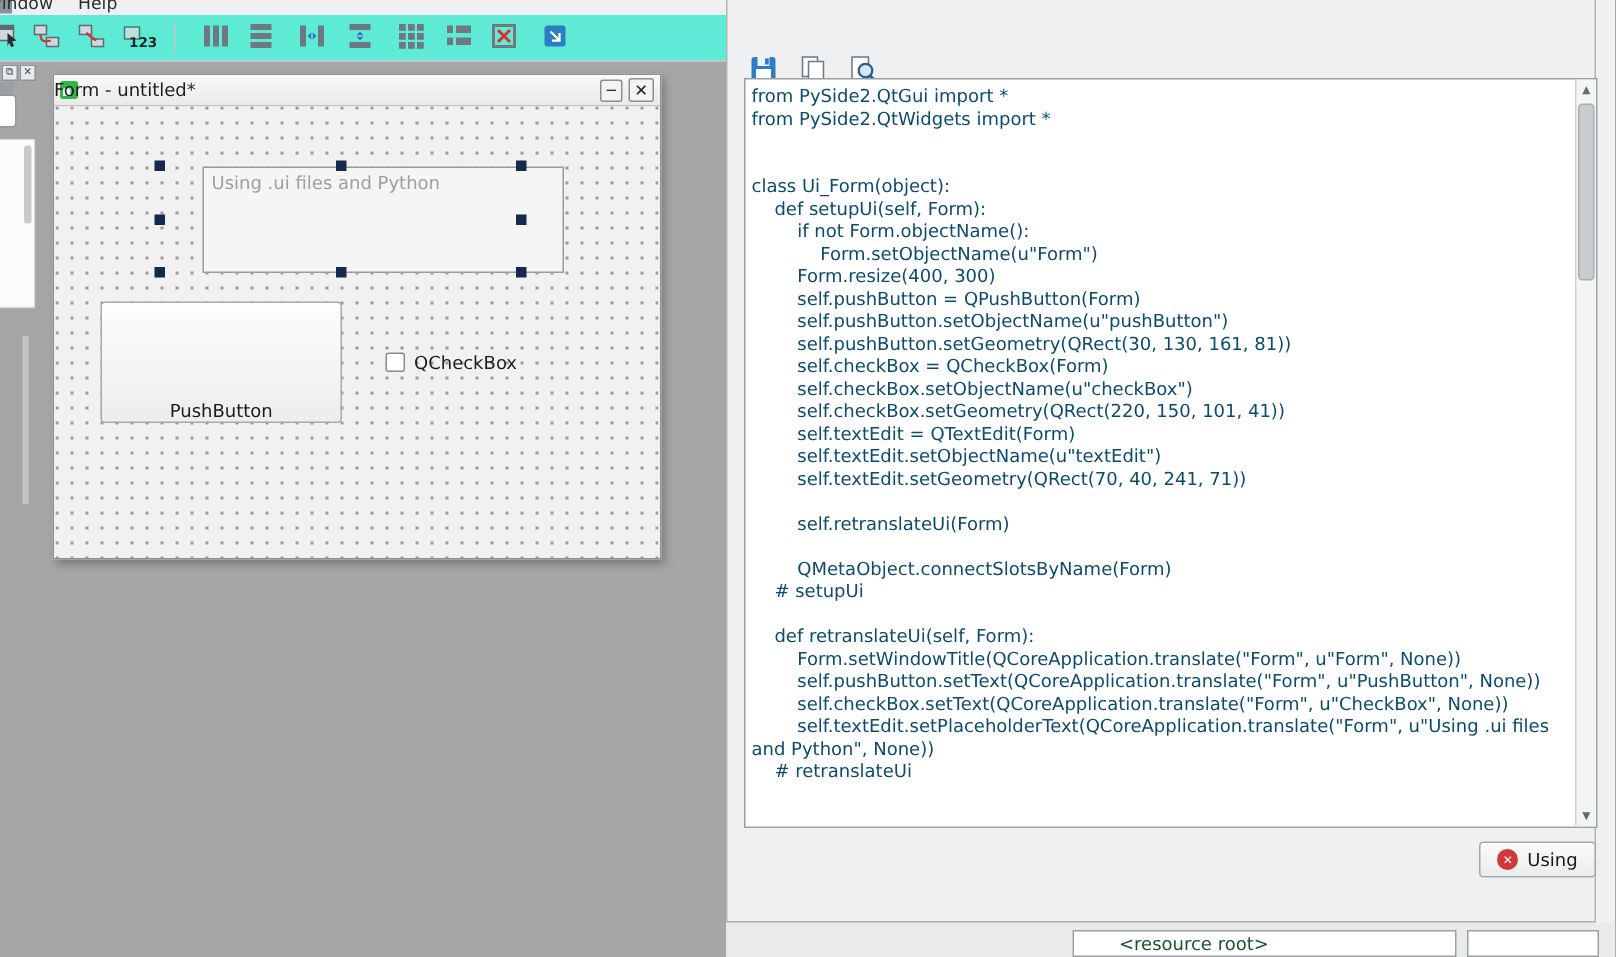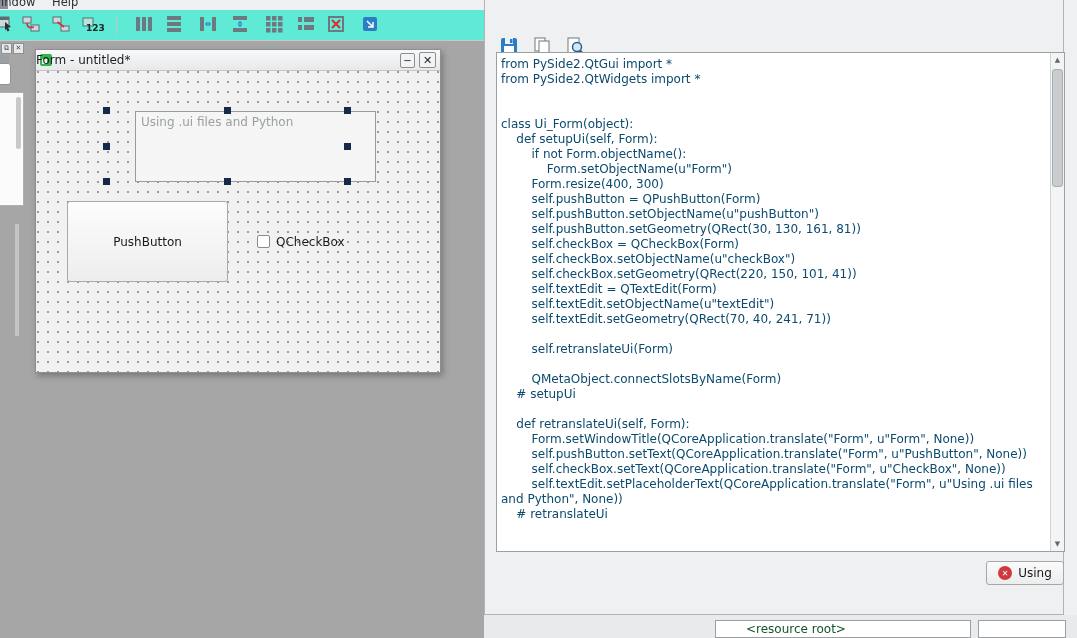--- a/index.html
+++ b/index.html
@@ -51,21 +51,21 @@
                  background:#f1f1f1;
                  background-image:radial-gradient(circle,#9b9b9b 1px,rgba(0,0,0,0) 1.1px);
                  background-size:10px 10px; background-position:6px 6px; }
   .textedit { position:absolute; left:70px; top:40px; width:241px; height:71px;
               background:#f5f5f5; border:1px solid #9a9a9a; padding:3px 5px;margin-left:28px; }
   .placeholder { color:#9aa0a3; font-size:12px; }
   .handle { position:absolute; width:7px; height:7px; background:#16294a; }
   .pushbutton { position:absolute; left:30px; top:130px; width:161px; height:81px;
                 border:1px solid #a9a9a9; border-radius:3px;
                 background:linear-gradient(#fdfdfd,#ededed); display:flex;
-                align-items:center; justify-content:center; font-size:12px; color:#1a1a1a; }
+                align-items:flex-end; justify-content:center; font-size:12px; color:#1a1a1a; }
   .checkbox-widget { position:absolute; left:220px; top:150px; width:101px; height:41px;
                      display:flex; align-items:center; gap:6px; font-size:12px; }
   .checkbox-box { width:13px; height:13px; background:#fff; border:1px solid #8b8b8b;
                   border-radius:2px; flex:none; }
 
   
   .code-dialog { left:484px; top:0; width:580px; height:615px; background:#eff0f1;
                  border:1px solid #b1b3b5; border-top:none; }
   .dialog-toolbar { position:absolute; left:12px; top:35px; display:flex; gap:9px; }
   .tool-btn { width:24px; height:24px; display:flex; align-items:center; justify-content:center;

